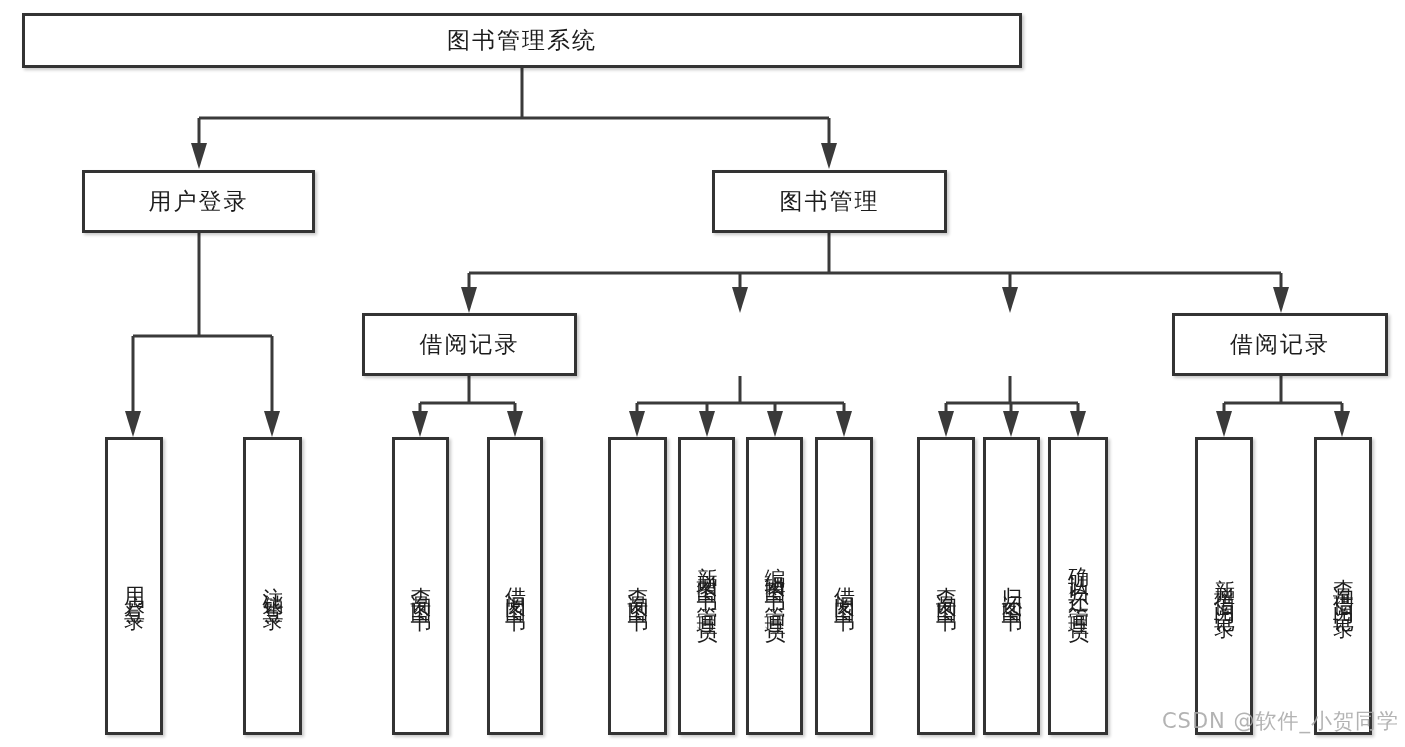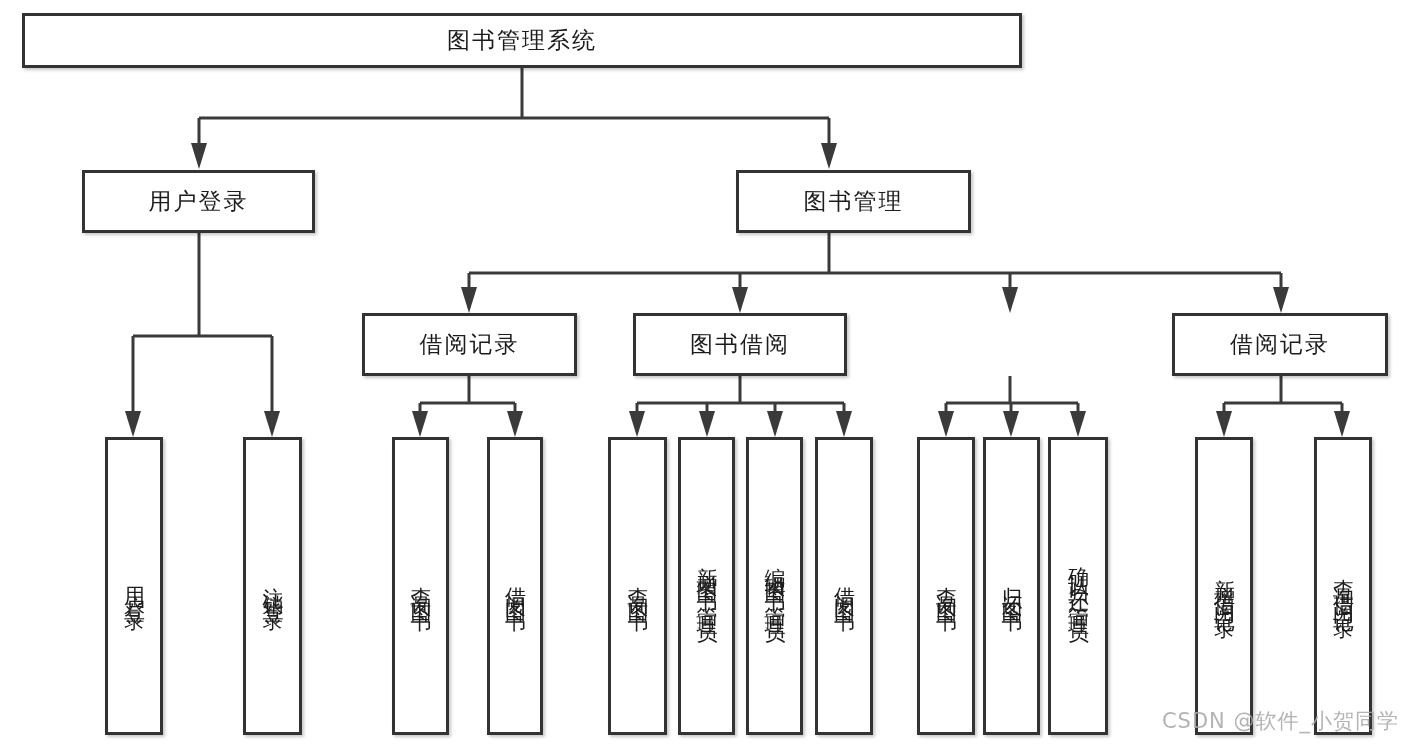--- a/index.html
+++ b/index.html
@@ -89,29 +89,26 @@
     </g>
   </svg>
 
   <div class="node" style="left:22px;top:13px;width:1000px;height:55px">
     <span class="lbl">图书管理系统</span>
   </div>
 
   <div class="node" style="left:82px;top:170px;width:233px;height:63px">
     <span class="lbl">用户登录</span>
   </div>
-  <div class="node" style="left:736px;top:170px;width:235px;height:63px">
+  <div class="node" style="left:712px;top:170px;width:235px;height:63px">
     <span class="lbl">图书管理</span>
   </div>
 
   <div class="node" style="left:362px;top:313px;width:215px;height:63px">
     <span class="lbl">借阅记录</span>
-  </div>
-  <div class="node" style="left:633px;top:313px;width:214px;height:63px">
-    <span class="lbl">图书借阅</span>
   </div>
   <div class="node" style="left:1172px;top:313px;width:216px;height:63px">
     <span class="lbl">借阅记录</span>
   </div>
 
   <div class="node vert" style="left:105px;top:437px;width:58px;height:298px">
     <span class="lbl">用户登录</span>
   </div>
   <div class="node vert" style="left:243px;top:437px;width:59px;height:298px">
     <span class="lbl">注销登录</span>

